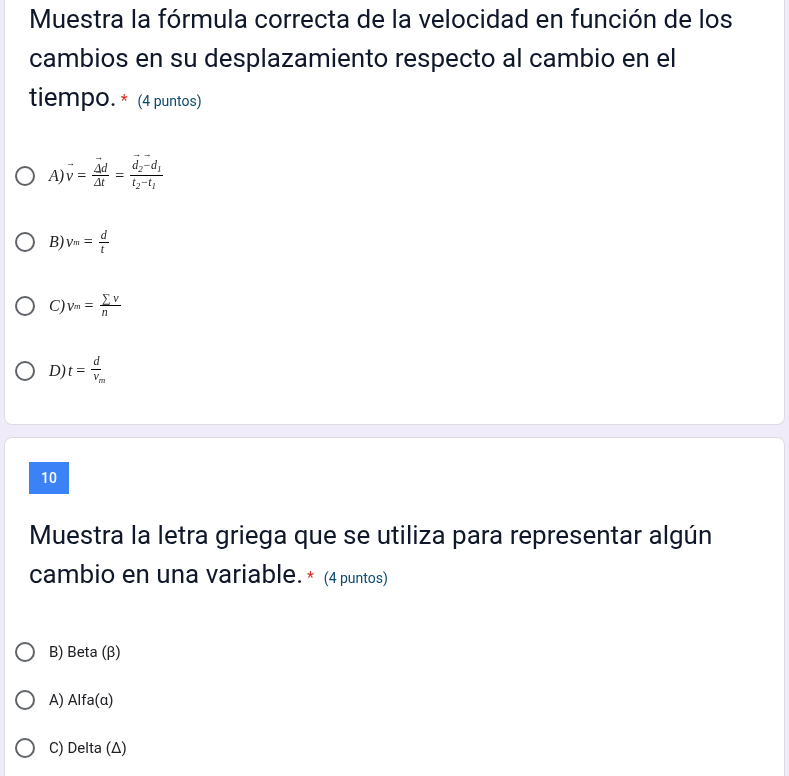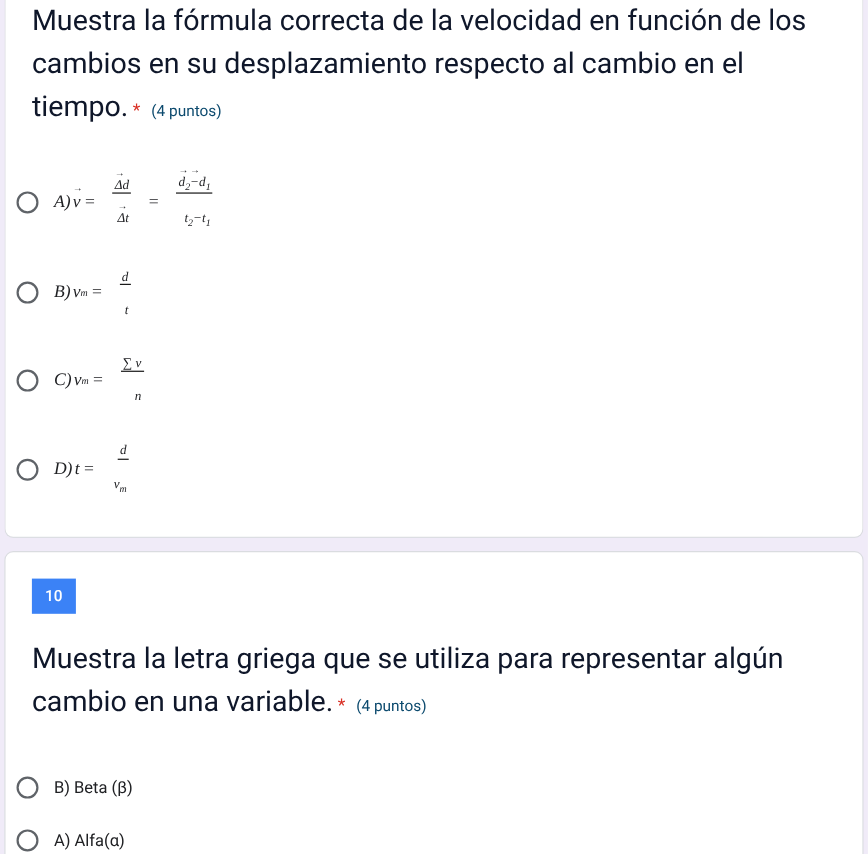--- a/index.html
+++ b/index.html
@@ -67,26 +67,25 @@
       margin-right: 2px;
     }
     .opt-text {
       font-family: Roboto, Arial, sans-serif;
       font-size: 15px;
       color: #202124;
     }
     .frac {
       display: inline-flex;
       flex-direction: column;
-      align-items: flex-end;
+      align-items: flex-start;
       font-size: 12px;
       line-height: 1.1;
       vertical-align: middle;
-      margin: 0 12px;
-      gap: 16px;
+      margin: 0 2px;
     }
     .frac .num { border-bottom: 1px solid #000; padding: 0 2px; }
     .frac .den { padding: 0 2px; }
     .sub { font-size: 9px; vertical-align: sub; font-style: italic; }
     .vec {
       position: relative;
       display: inline-block;
     }
     .vec::after {
       content: "→";
@@ -196,16 +195,20 @@
     <div class="option-row">
       <span class="radio"></span>
       <span class="opt-text">B) Beta (β)</span>
     </div>
     <div class="option-row">
       <span class="radio"></span>
       <span class="opt-text">A) Alfa(α)</span>
     </div>
     <div class="option-row">
       <span class="radio"></span>
+      <span class="opt-text">C) Delta (Δ)</span>
+    </div>
+    <div class="option-row">
+      <span class="radio"></span>
       <span class="opt-text">D) Gamma (γ)</span>
     </div>
   </div>
 </div>
 
 </body></html>

